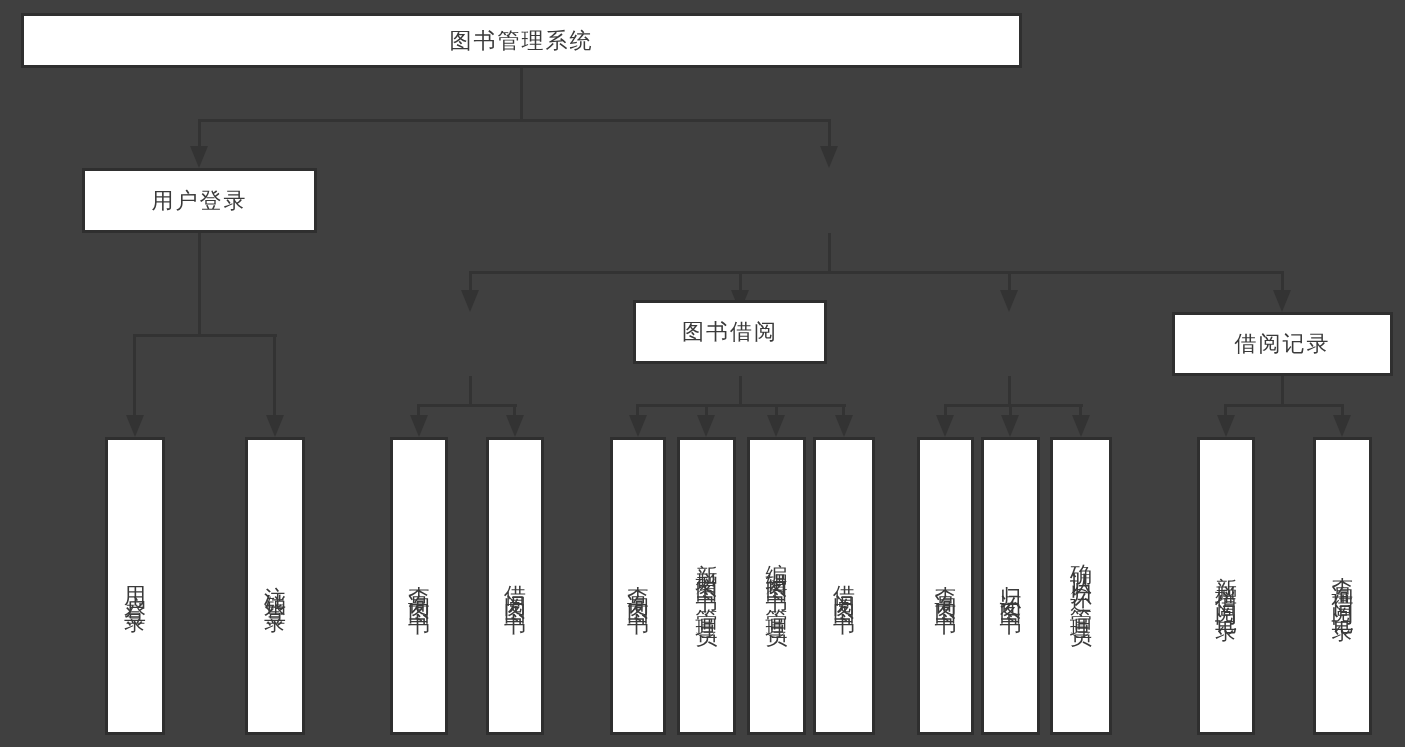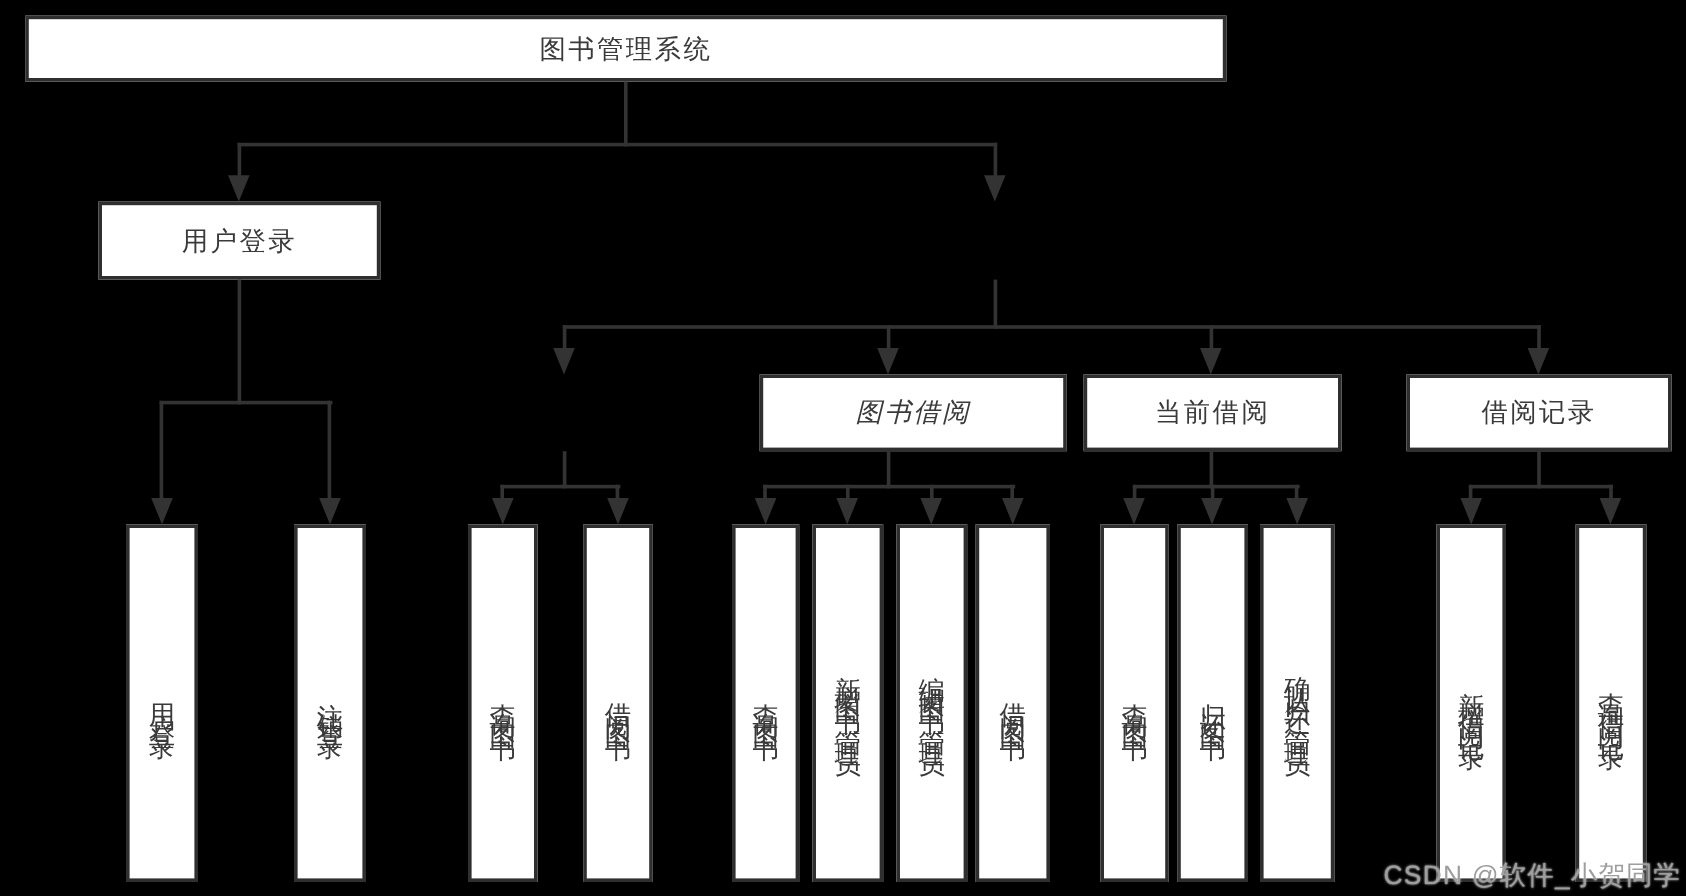--- a/index.html
+++ b/index.html
@@ -5,21 +5,21 @@
   * { margin: 0; padding: 0; box-sizing: border-box; }
   html, body { background: #ffffff; }
   body {
     font-family: "Liberation Sans", "DejaVu Sans", sans-serif;
     color: #3a3a3a;
   }
   .canvas {
     position: relative;
     width: 1405px;
     height: 747px;
-    background: #000000;
+    background: #404040;
     overflow: hidden;
   }
   
   .node {
     position: absolute;
     background: #ffffff;
     border: 3px solid #2f2f2f;
     display: flex;
     align-items: center;
     justify-content: center;
@@ -101,22 +101,21 @@
   <div class="hline" style="left:469px; top:271px; width:815px;"></div>
   <div class="vline" style="left:469px; top:271px; height:23px;"></div>
   <div class="arrow" style="left:461px; top:290px;"></div>
   <div class="vline" style="left:739px; top:271px; height:23px;"></div>
   <div class="arrow" style="left:731px; top:290px;"></div>
   <div class="vline" style="left:1008px; top:271px; height:23px;"></div>
   <div class="arrow" style="left:1000px; top:290px;"></div>
   <div class="vline" style="left:1281px; top:271px; height:23px;"></div>
   <div class="arrow" style="left:1273px; top:290px;"></div>
 
-  <div class="node" style="left:633px; top:312px; width:256px; height:64px;font-style:italic;">图书借阅</div>
-  <div class="node" style="left:903px; top:312px; width:215px; height:64px;">当前借阅</div>
+  <div class="node" style="left:633px; top:300px; width:194px; height:64px;">图书借阅</div>
   <div class="node" style="left:1172px; top:312px; width:221px; height:64px;">借阅记录</div>
 
   <div class="vline" style="left:469px; top:376px; height:31px;"></div>
   <div class="hline" style="left:417px; top:404px; width:100px;"></div>
   <div class="vline" style="left:417px; top:404px; height:14px;"></div>
   <div class="arrow" style="left:410px; top:415px;"></div>
   <div class="vline" style="left:513px; top:404px; height:14px;"></div>
   <div class="arrow" style="left:506px; top:415px;"></div>
 
   <div class="vline" style="left:739px; top:376px; height:31px;"></div>
@@ -183,15 +182,14 @@
     <span>确认归还（管理员）</span>
   </div>
 
   <div class="leaf" style="left:1197px; width:58px;">
     <span>新增借阅记录</span>
   </div>
   <div class="leaf" style="left:1313px; width:59px;">
     <span>查询借阅记录</span>
   </div>
 
-  <div class="watermark">CSDN @软件_小贺同学</div>
 
 </div>
 
 </body></html>

